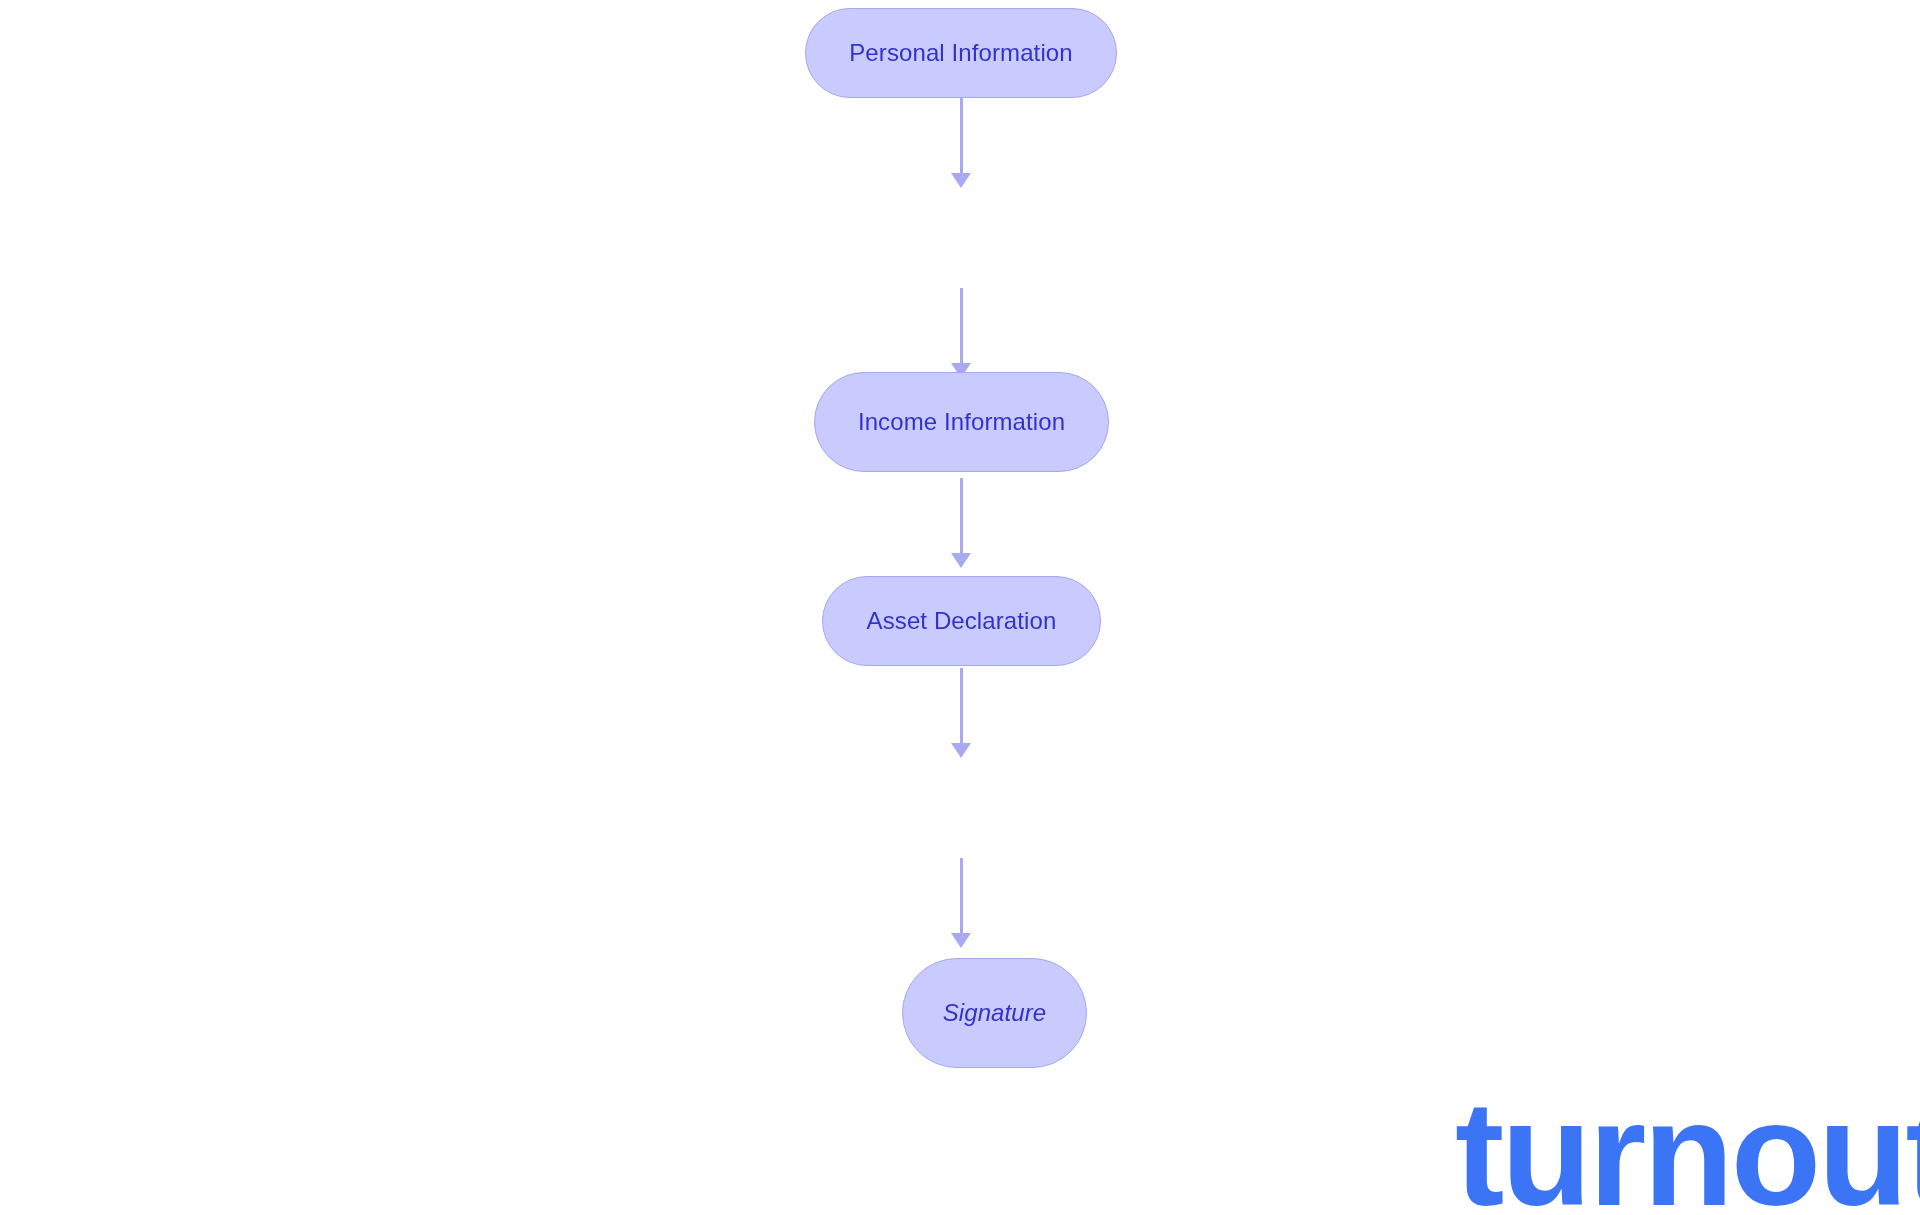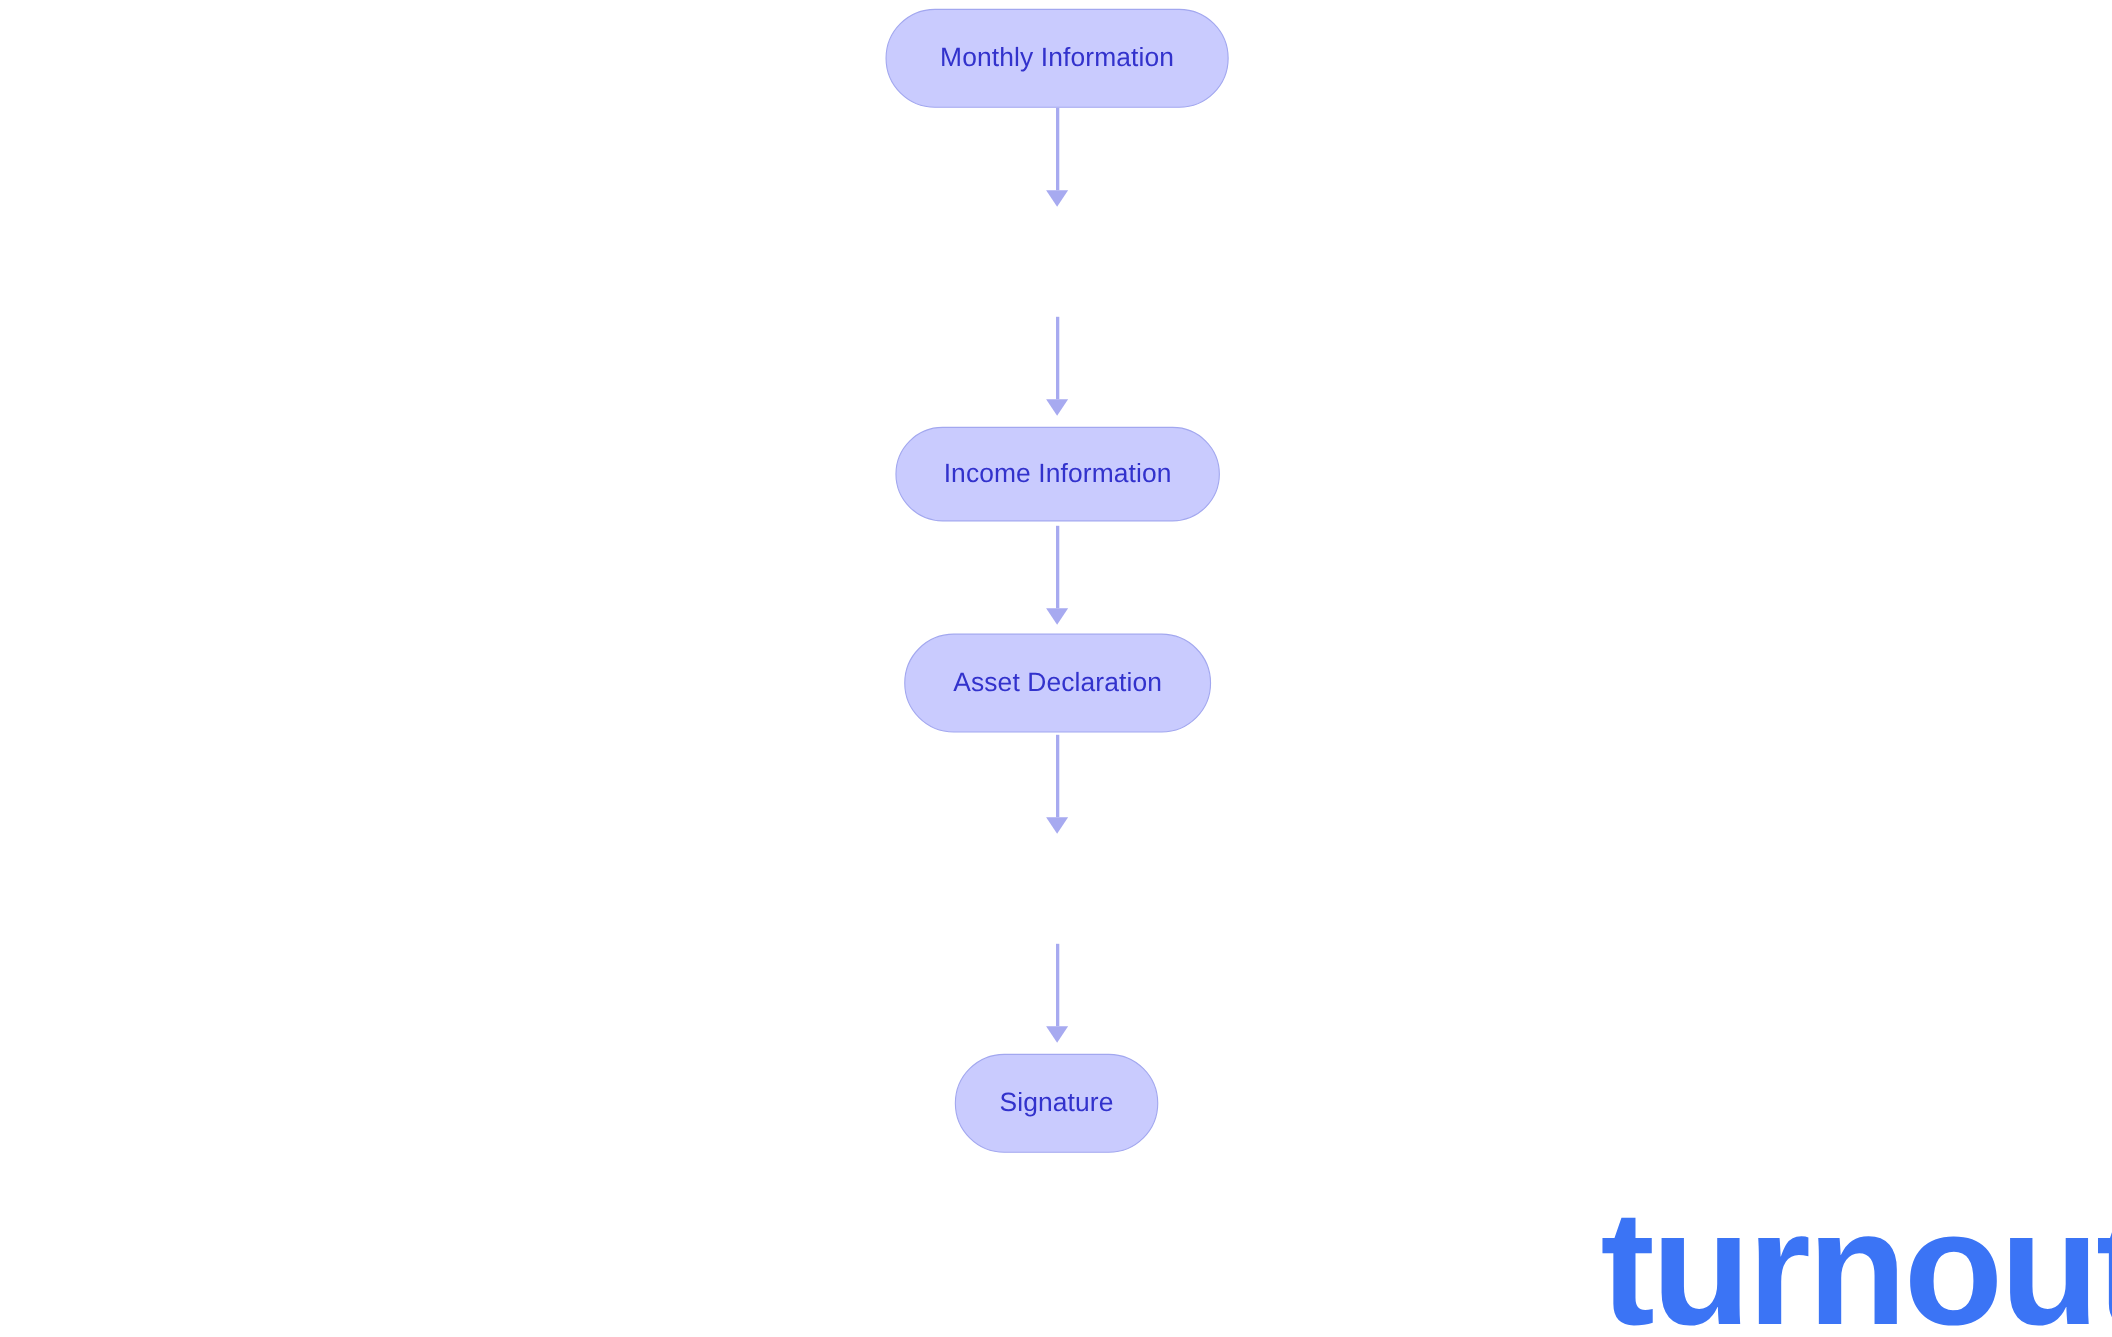--- a/index.html
+++ b/index.html
@@ -86,32 +86,32 @@
   <div class="connector" style="left:959.5px; top:478px; height:75px;"></div>
   <div class="arrowhead" style="left:951px; top:553px;"></div>
 
   <div class="connector" style="left:959.5px; top:668px; height:75px;"></div>
   <div class="arrowhead" style="left:951px; top:743px;"></div>
 
   <div class="connector" style="left:959.5px; top:858px; height:75px;"></div>
   <div class="arrowhead" style="left:951px; top:933px;"></div>
 
   <div class="node" style="left:805px; top:8px; width:312px; height:90px;">
-    <span class="node-label">Monthly Information</span>
+    <span class="node-label">Personal Information</span>
   </div>
 
 
-  <div class="node" style="left:814px; top:388px; width:295px; height:86px;">
+  <div class="node" style="left:814px; top:372px; width:295px; height:100px;">
     <span class="node-label">Income Information</span>
   </div>
 
   <div class="node" style="left:822px; top:576px; width:279px; height:90px;">
     <span class="node-label">Asset Declaration</span>
   </div>
 
 
-  <div class="node" style="left:868px; top:958px; width:185px; height:90px;">
+  <div class="node" style="left:902px; top:958px; width:185px; height:110px;font-style:italic;">
     <span class="node-label">Signature</span>
   </div>
 
 </div>
 
 <div id="brand-logo" style="left:1455px; top:1080px;">turnout</div>
 
 </body></html>

